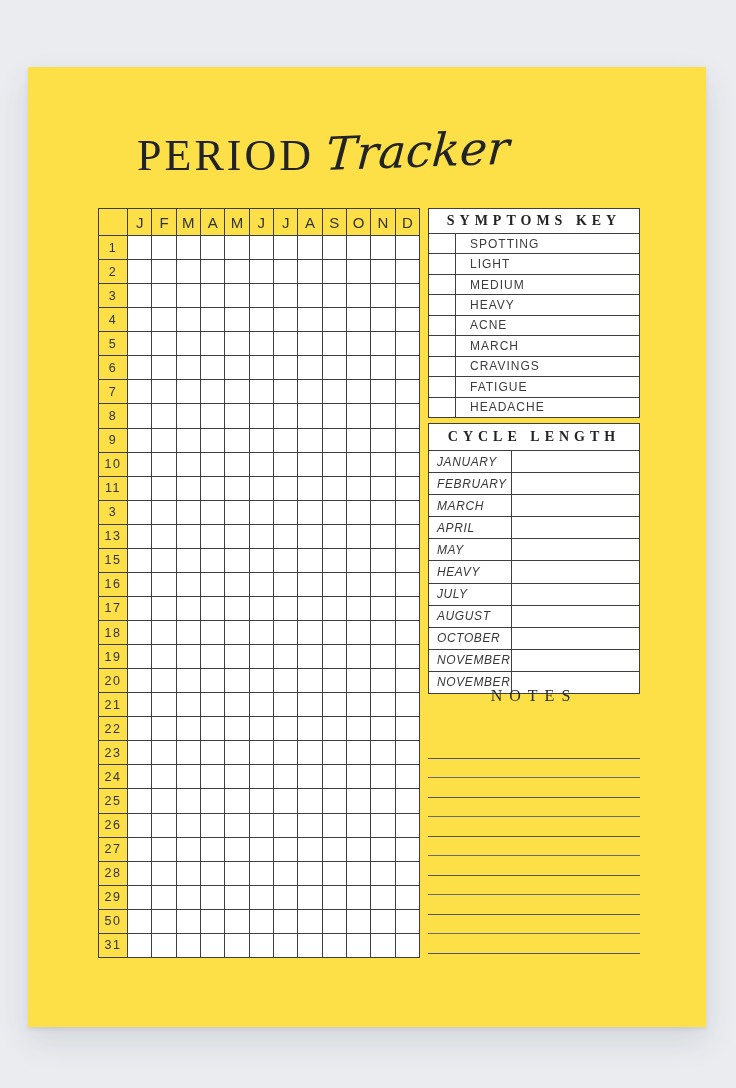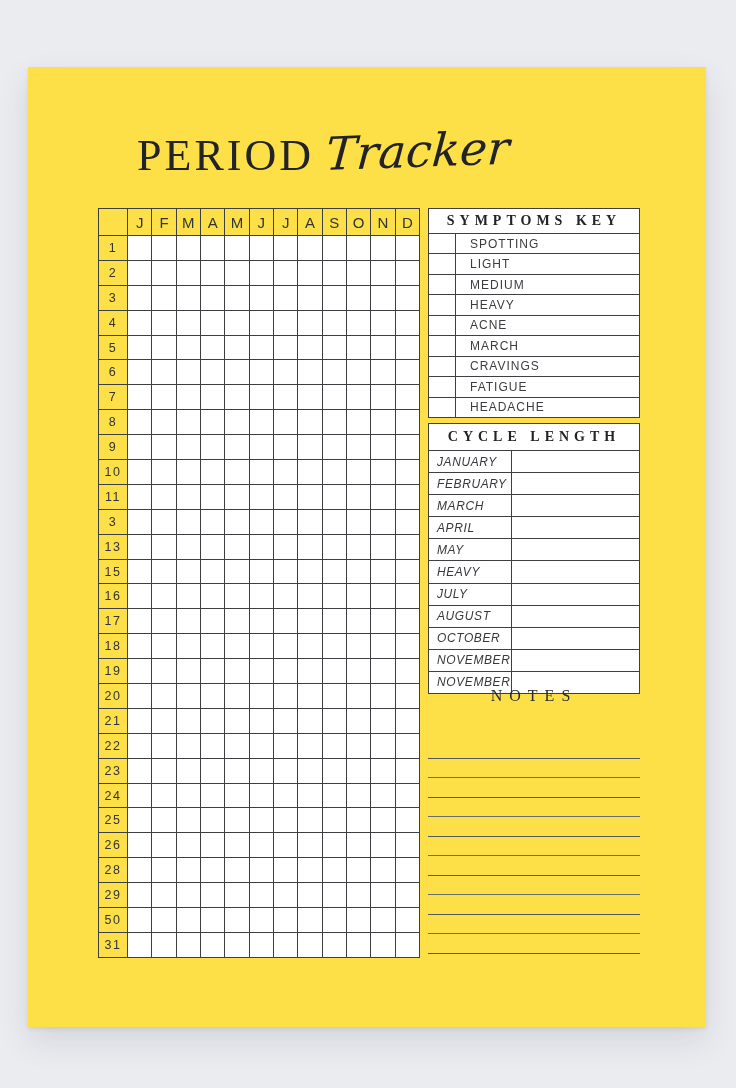--- a/index.html
+++ b/index.html
@@ -517,20 +517,35 @@
           <td class="day-cell"></td>
           <td class="day-cell"></td>
           <td class="day-cell"></td>
           <td class="day-cell"></td>
           <td class="day-cell"></td>
           <td class="day-cell"></td>
           <td class="day-cell"></td>
           <td class="day-cell"></td>
         </tr>
         <tr>
+          <th class="day-number">27</th>
+          <td class="day-cell"></td>
+          <td class="day-cell"></td>
+          <td class="day-cell"></td>
+          <td class="day-cell"></td>
+          <td class="day-cell"></td>
+          <td class="day-cell"></td>
+          <td class="day-cell"></td>
+          <td class="day-cell"></td>
+          <td class="day-cell"></td>
+          <td class="day-cell"></td>
+          <td class="day-cell"></td>
+          <td class="day-cell"></td>
+        </tr>
+        <tr>
           <th class="day-number">28</th>
           <td class="day-cell"></td>
           <td class="day-cell"></td>
           <td class="day-cell"></td>
           <td class="day-cell"></td>
           <td class="day-cell"></td>
           <td class="day-cell"></td>
           <td class="day-cell"></td>
           <td class="day-cell"></td>
           <td class="day-cell"></td>

